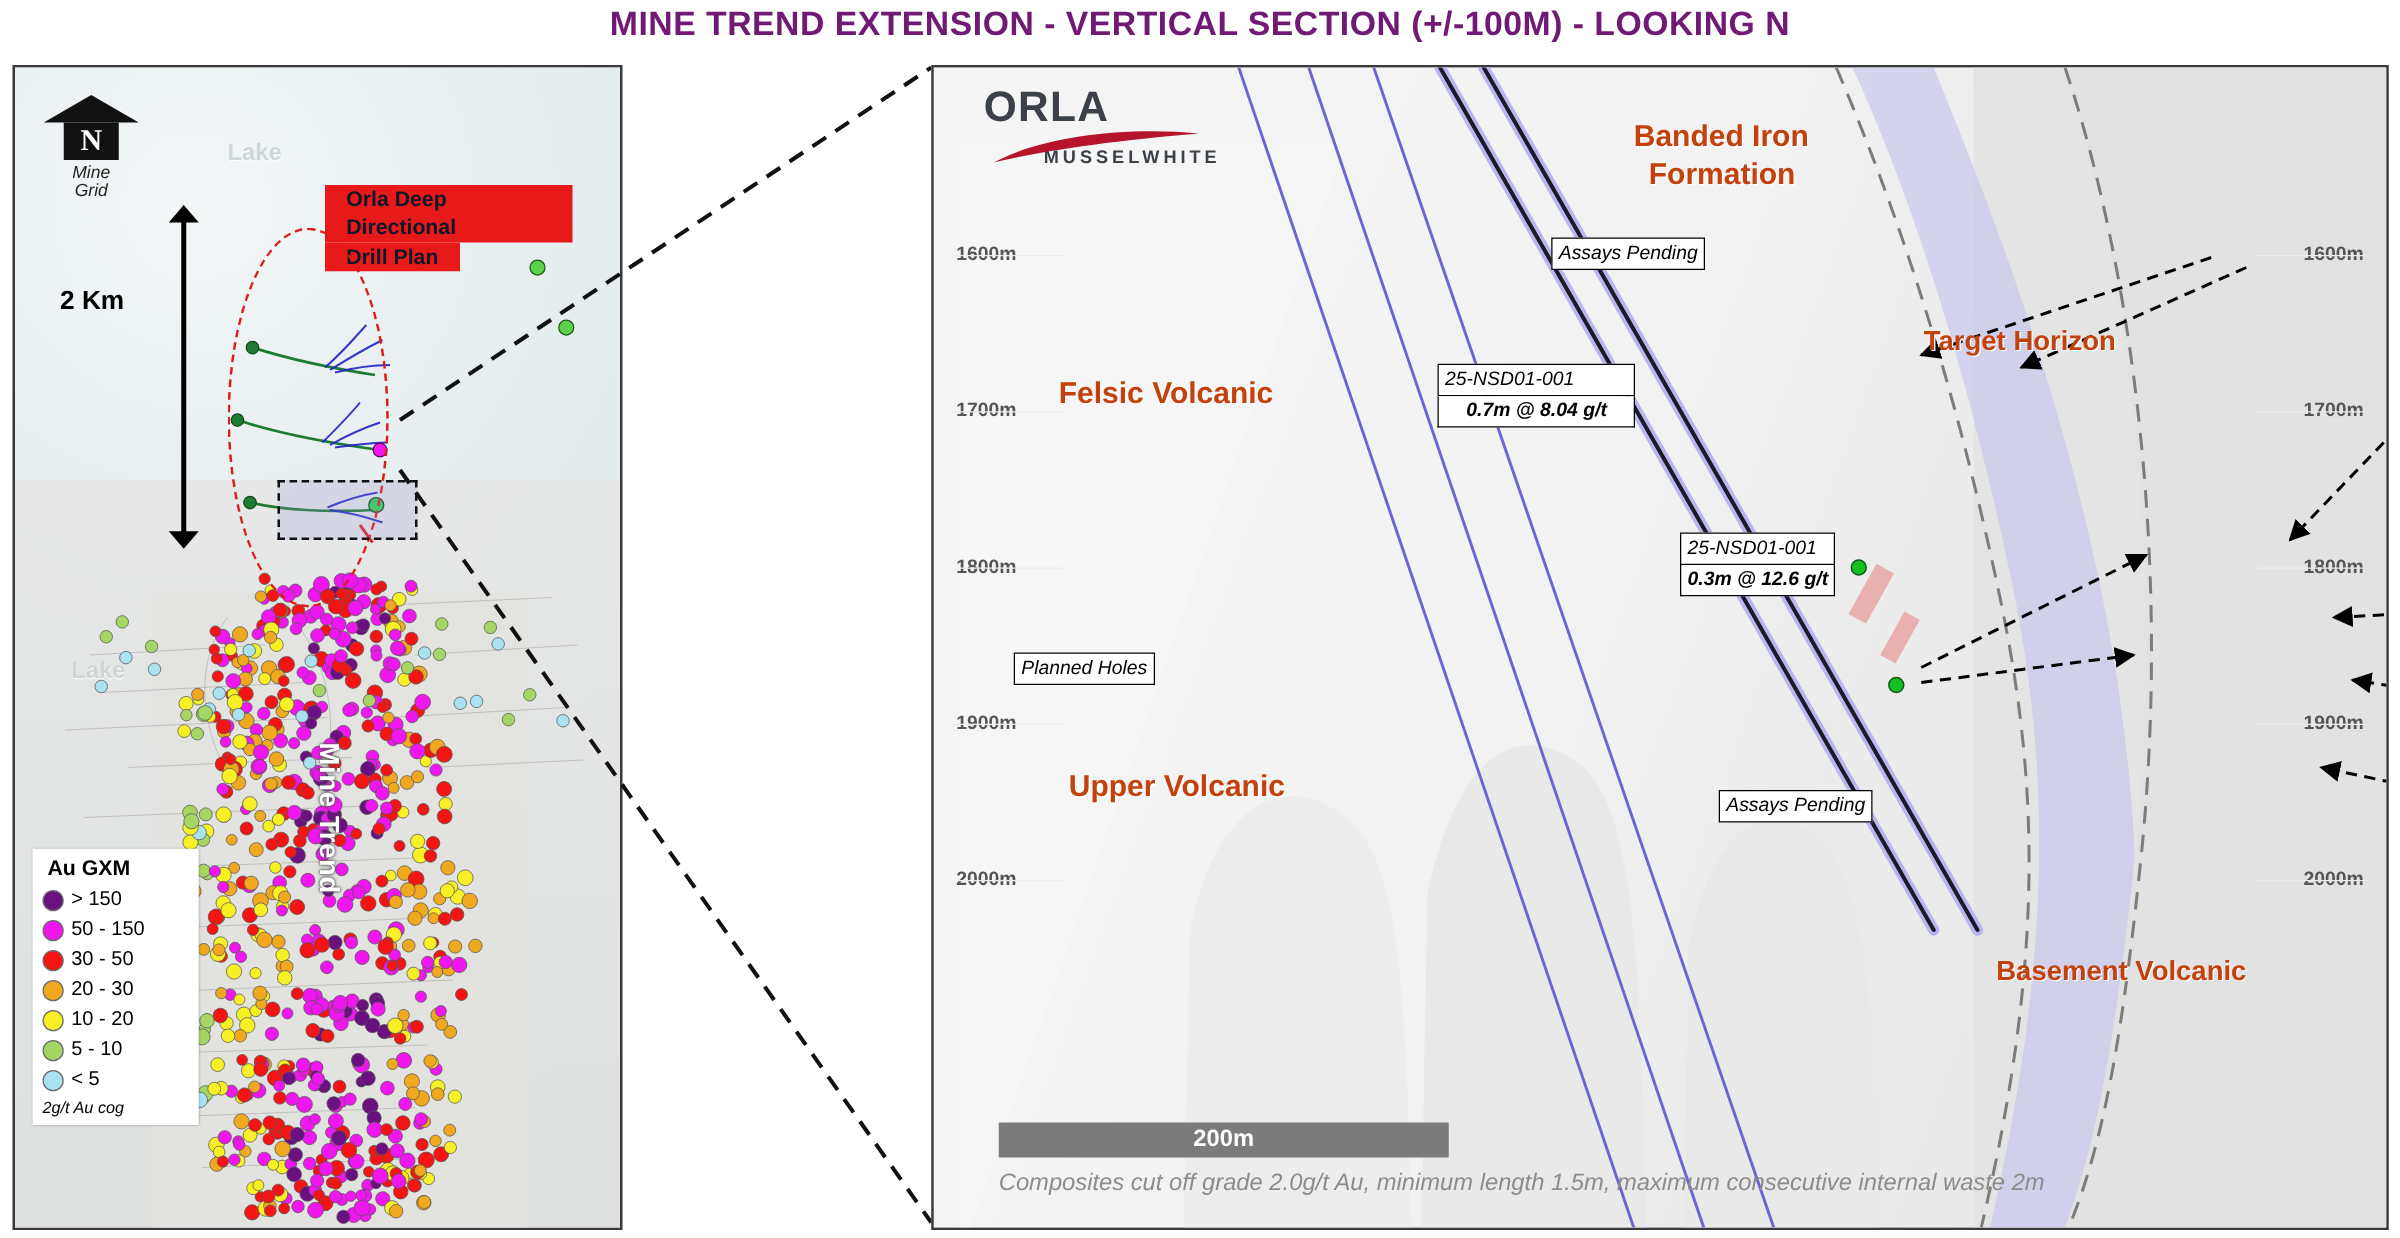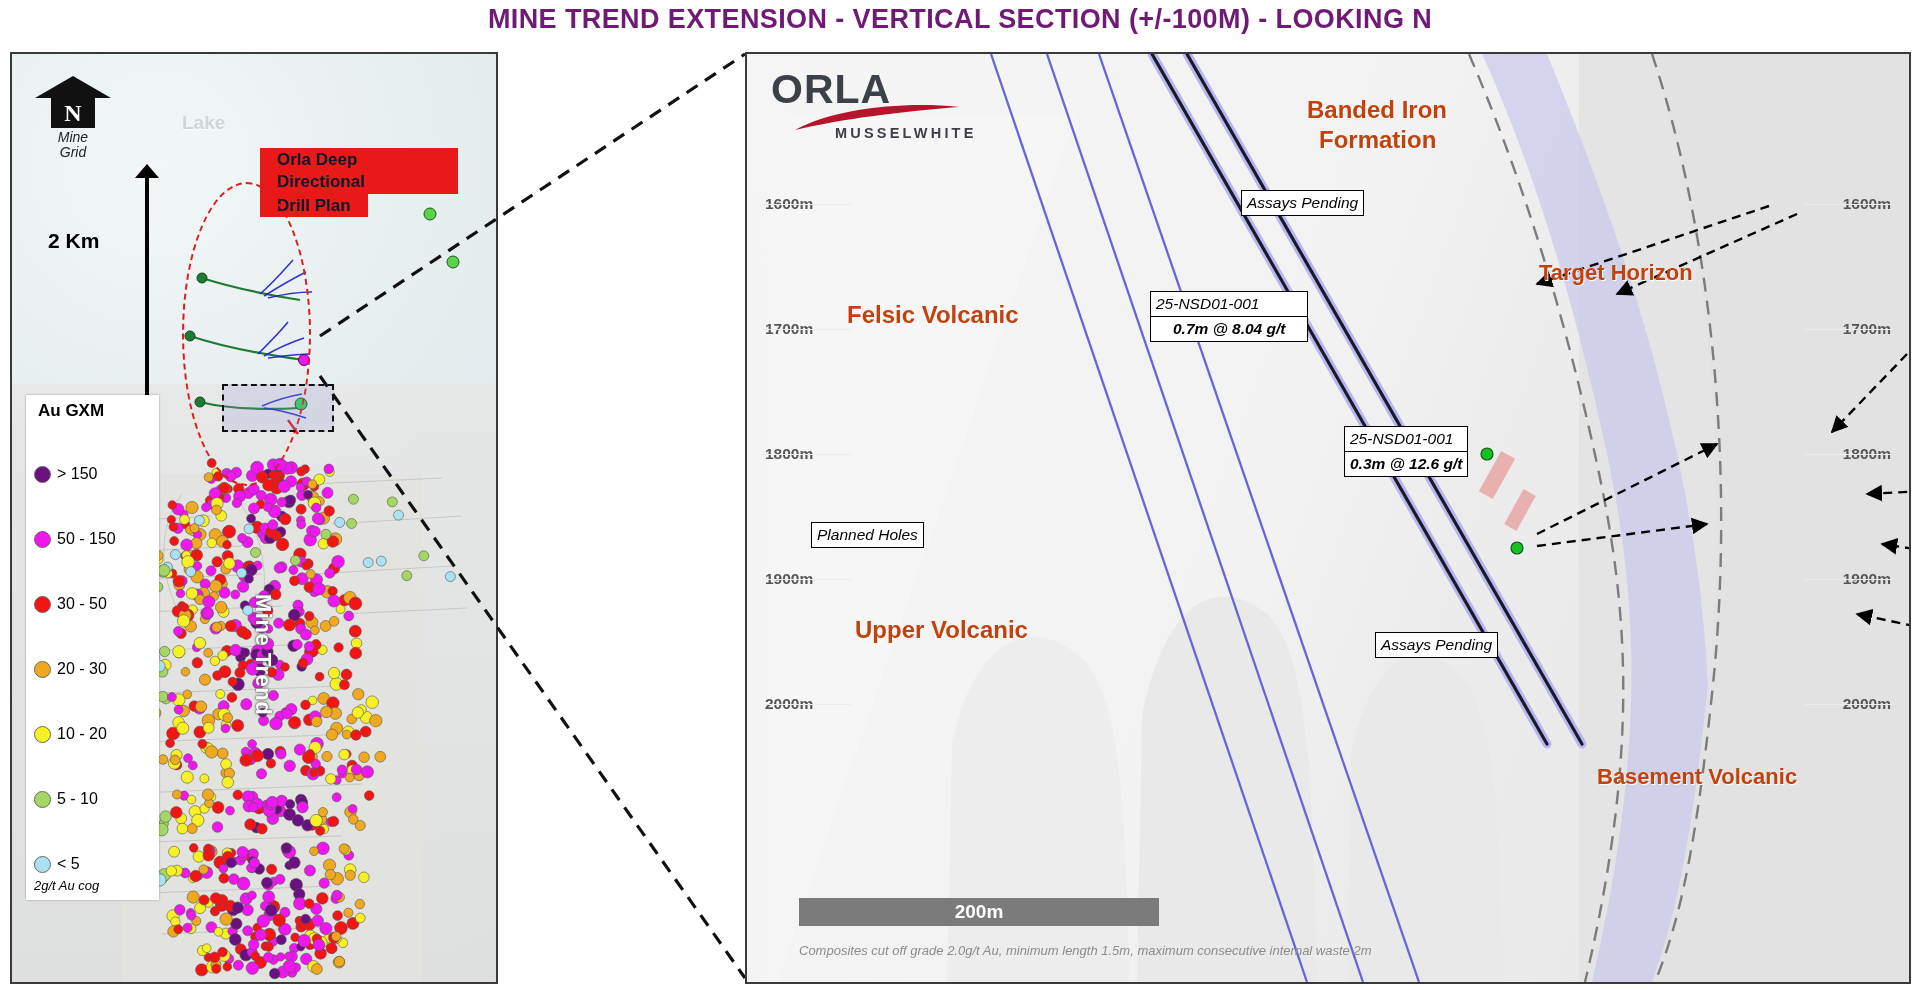--- a/index.html
+++ b/index.html
@@ -54,53 +54,53 @@
     color:#fff;transform:rotate(90deg);transform-origin:left top;
     text-shadow:0 0 3px #555,0 0 2px #555;letter-spacing:.5px;}
 
   .zoombox{position:absolute;left:210px;top:330px;width:108px;height:44px;
     border:2px dashed #111;background:rgba(150,150,220,.22);}
 
   
   .legend{position:absolute;left:14px;bottom:82px;width:118px;background:#fff;
     padding:6px 7px 7px 8px;box-shadow:0 0 2px rgba(0,0,0,.35);}
   .legend h4{margin:0 0 3px 4px;font-size:17px;font-weight:bold;color:#000;}
-  .legend .row{display:flex;align-items:center;gap:6px;height:24px;margin-top:41px;}
+  .legend .row{display:flex;align-items:center;gap:6px;height:24px;}
   .legend .dot{width:15px;height:15px;border-radius:50%;border:1px solid #6a6a6a;flex:none;}
   .legend .lab{font-size:16px;color:#000;}
   .legend .cog{font-style:italic;font-size:13px;margin-top:2px;color:#000;}
 
   
   .sect{position:absolute;left:745px;top:52px;width:1162px;height:928px;
     border:2px solid #3a3a3a;background:#f4f4f4;overflow:hidden;}
   .rock-upper{position:absolute;left:0;top:0;width:100%;height:100%;
     background:linear-gradient(110deg,#f5f5f5 0%,#f2f2f2 46%,#ececec 60%,#e6e6e6 100%);}
   .basement{position:absolute;right:0;top:0;width:330px;height:100%;
     background:#e4e4e4;}
 
   .logo{position:absolute;left:24px;top:16px;width:215px;}
-  .logo .wm{font-size:41px;font-weight:bold;color:#3b4049;letter-spacing:1px;
-    line-height:.95;position:relative;z-index:2;}
+  .logo .wm{font-size:34px;font-weight:bold;color:#3b4049;letter-spacing:1px;
+    line-height:.95;position:relative;z-index:2;margin-left:16px;}
   .logo .swoosh{position:absolute;left:22px;top:31px;width:168px;height:30px;z-index:1;}
   .logo .sub{font-size:14.5px;font-weight:bold;color:#3b4049;letter-spacing:3.2px;
     margin-top:16px;margin-left:64px;}
 
   .depth{position:absolute;font-size:15.5px;font-weight:bold;color:#555;}
   .gridline{position:absolute;height:1px;background:#ececec;}
 
   .geolbl{position:absolute;color:#c2410c;font-weight:bold;
     text-shadow:1px 1px 0 #fff;white-space:nowrap;text-align:center;}
 
   .callout{position:absolute;background:#fff;border:1px solid #000;
     font-style:italic;font-size:15.5px;line-height:1.3;padding:2px 5px;white-space:nowrap;}
 
   .scalebar{position:absolute;left:52px;bottom:56px;width:360px;height:28px;
     background:#7b7b7b;color:#fff;font-weight:bold;font-size:19px;
     text-align:center;line-height:28px;}
-  .footnote{position:absolute;left:52px;bottom:24px;font-style:italic;font-size:13px;
+  .footnote{position:absolute;left:52px;bottom:24px;font-style:italic;font-size:19px;
     color:#8c8c8c;white-space:nowrap;}
 
   svg.ovl{position:absolute;inset:0;width:100%;height:100%;overflow:visible;}
 </style>
 </head>
 <body>
 
 <div class="title">MINE TREND EXTENSION - VERTICAL SECTION (+/-100M) - LOOKING N</div>
 
 <div class="plan">

